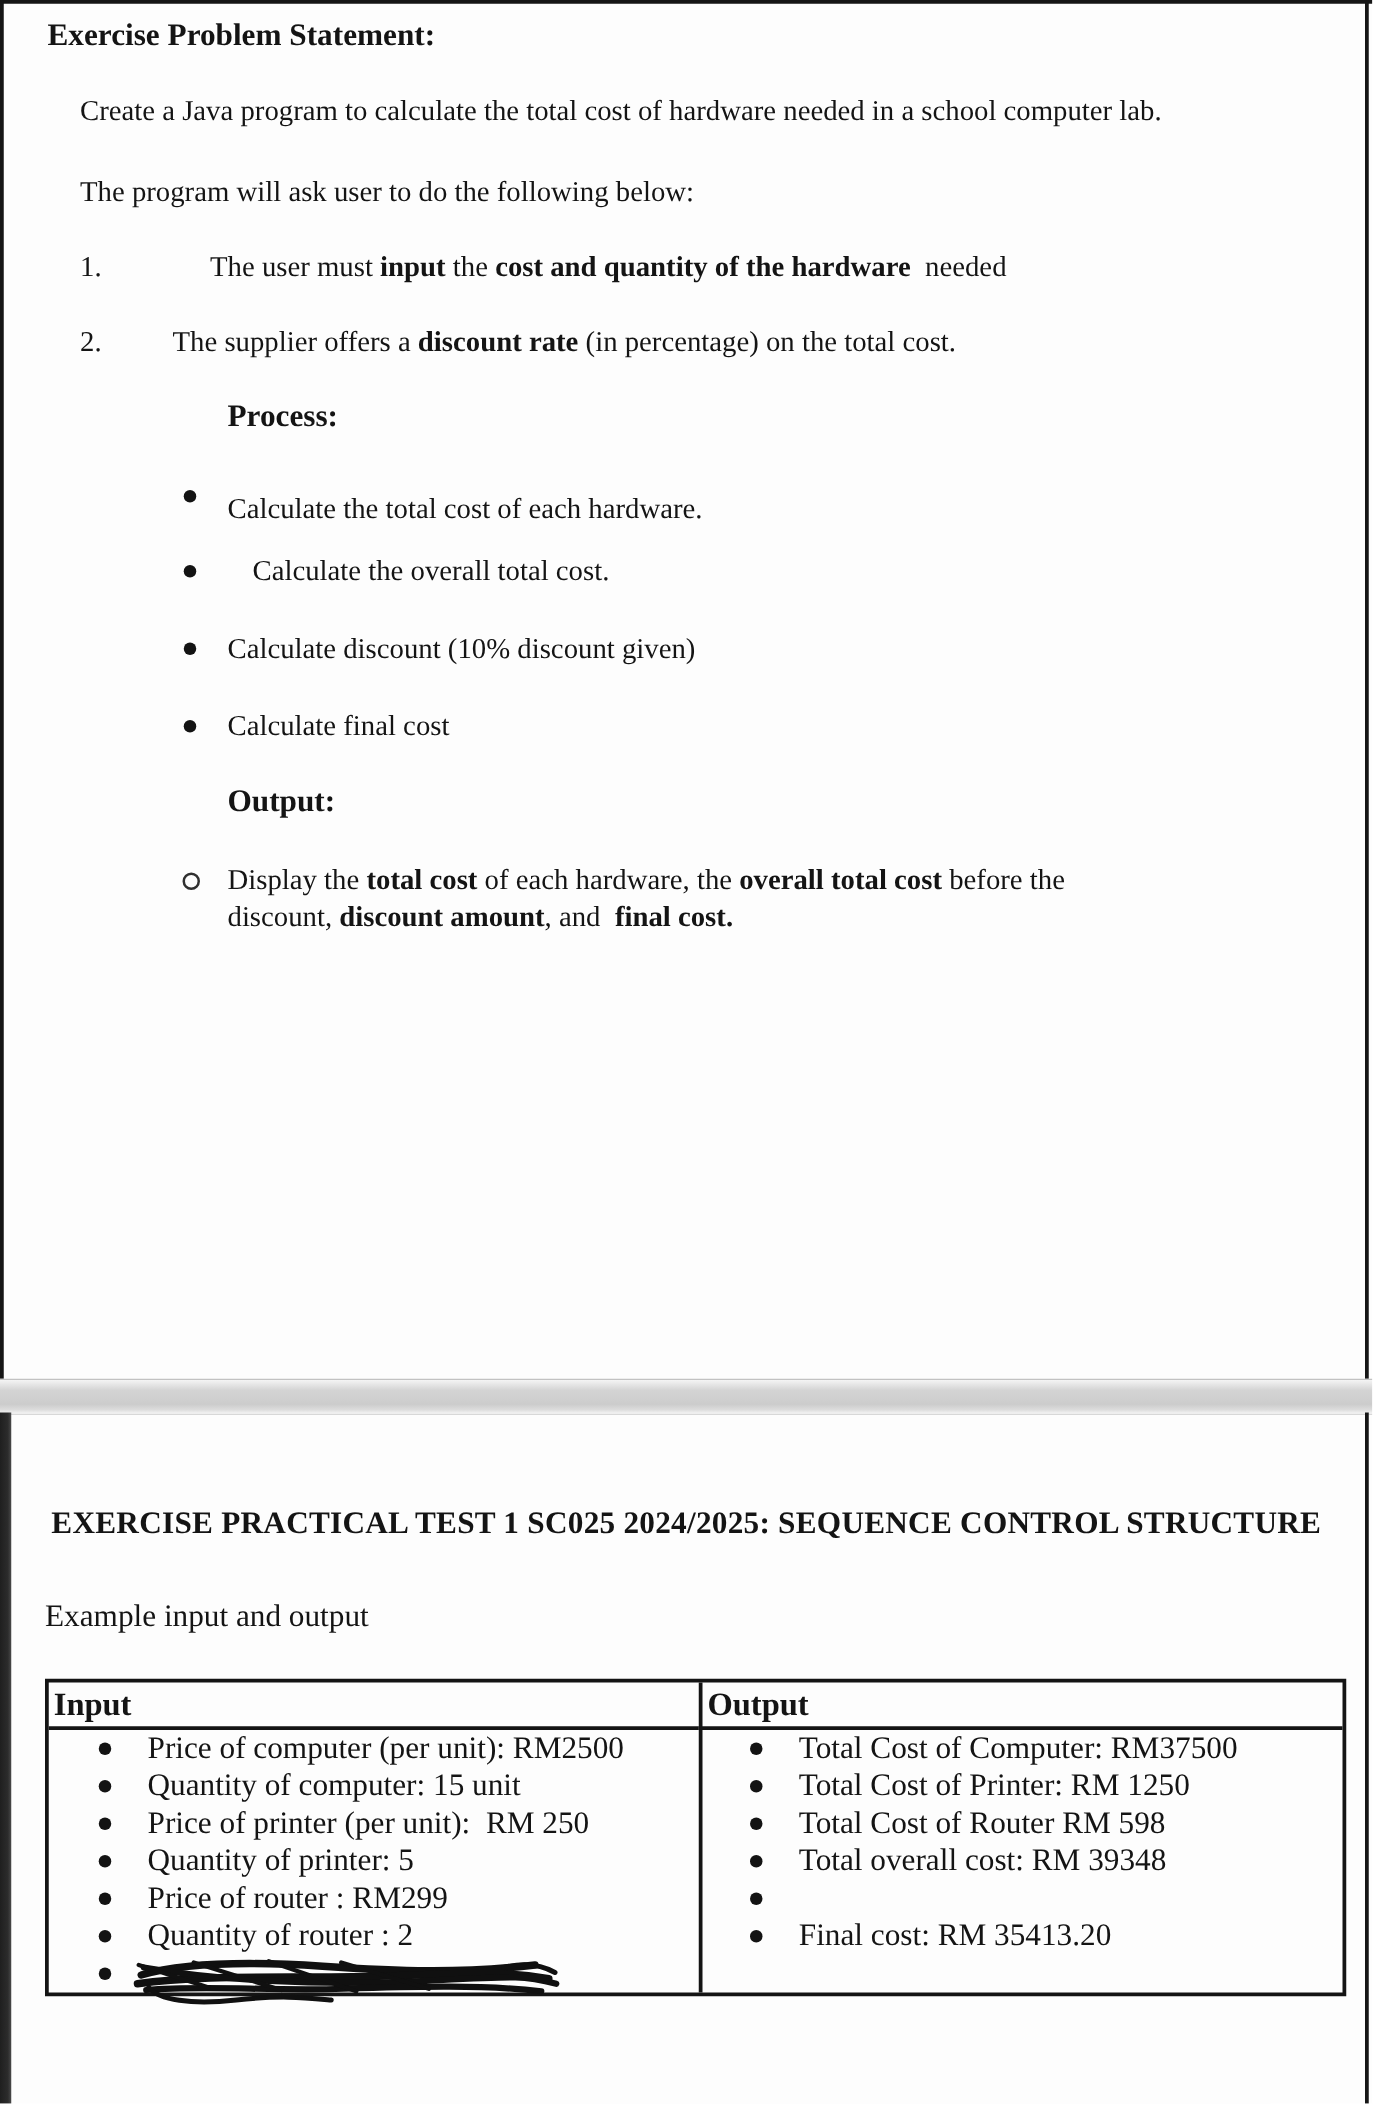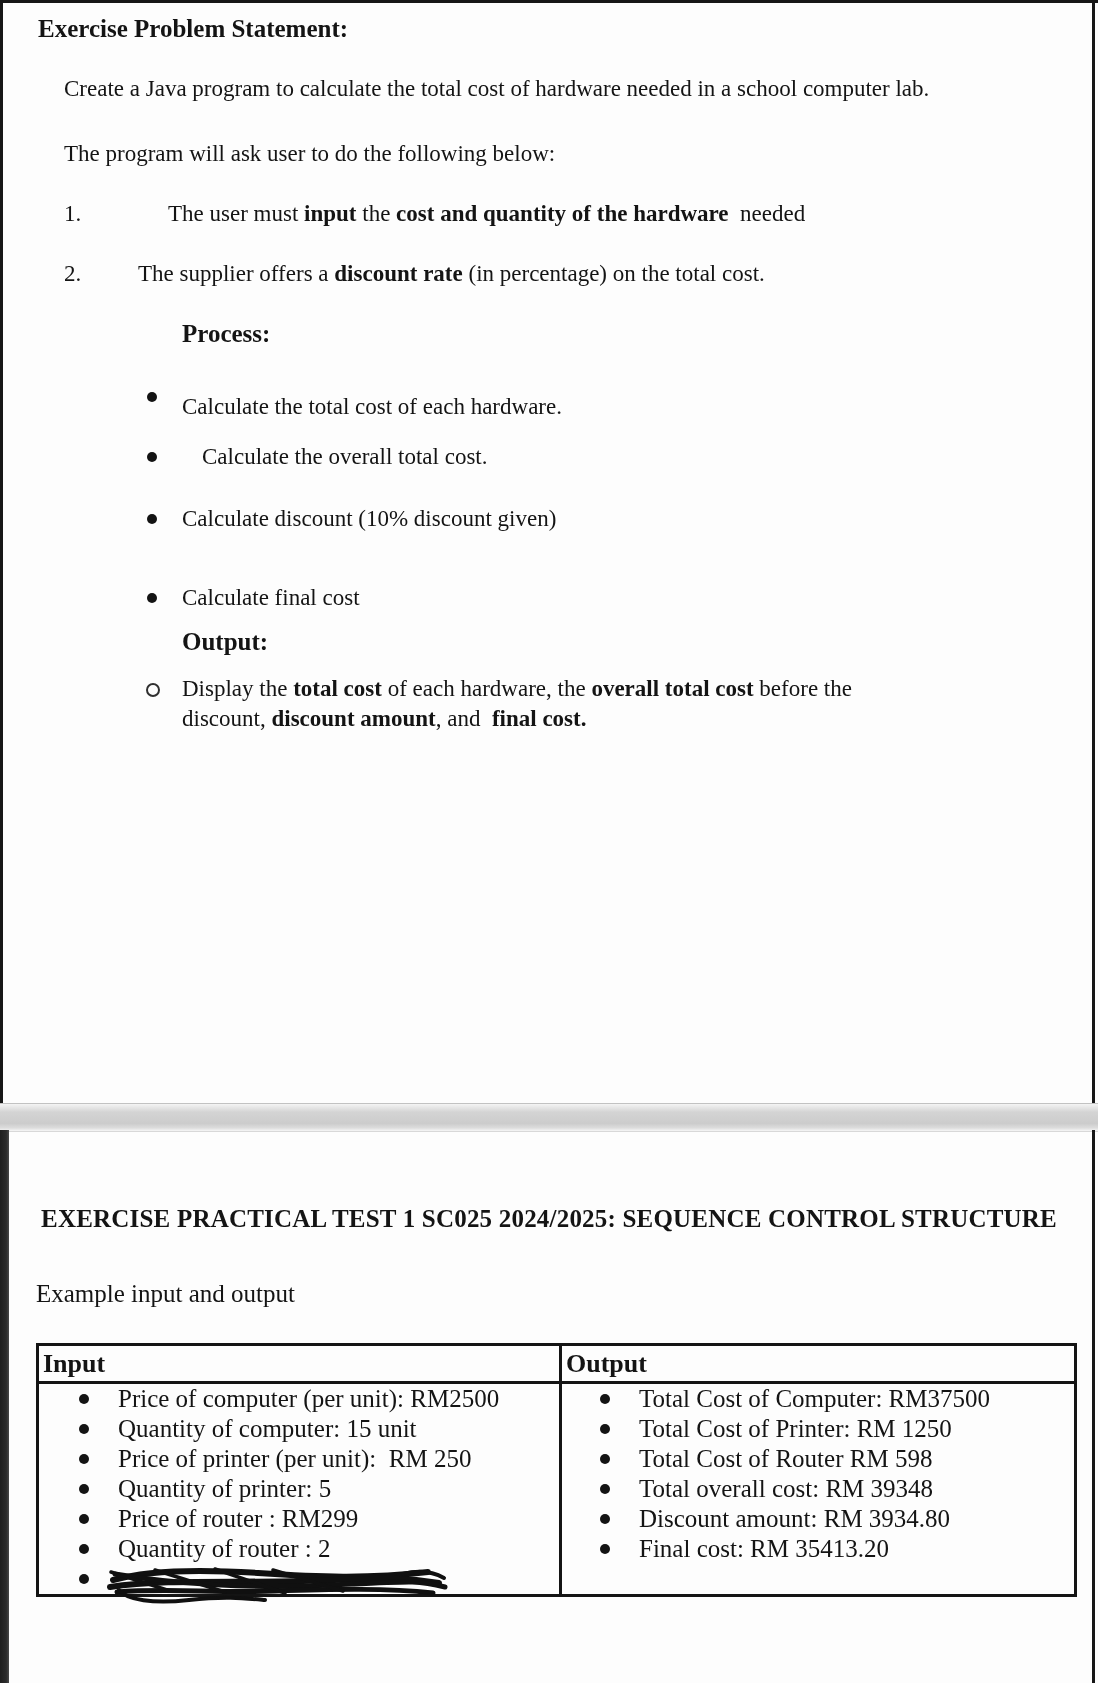--- a/index.html
+++ b/index.html
@@ -57,28 +57,28 @@
       <span class="abs p1body nw" style="left:182px;top:0;margin-top:10px;">Calculate the total cost of each hardware.</span>
     </div>
     <div class="abs" style="left:0;top:442px;width:1098px;height:30px;">
       <span class="abs dot" style="left:147px;top:10px;"></span>
       <span class="abs p1body nw" style="left:182px;top:0;margin-left:20px;">Calculate the overall total cost.</span>
     </div>
     <div class="abs" style="left:0;top:504px;width:1098px;height:30px;">
       <span class="abs dot" style="left:147px;top:10px;"></span>
       <span class="abs p1body nw" style="left:182px;top:0;">Calculate discount (10% discount given)</span>
     </div>
-    <div class="abs" style="left:0;top:583px;width:1069px;height:30px;">
+    <div class="abs" style="left:0;top:566px;width:1069px;height:30px;">
       <span class="abs dot" style="left:147px;top:10px;"></span>
       <span class="abs p1body nw" style="left:182px;top:0;">Calculate final cost</span>
     </div>
 
     <div class="abs p1head nw" style="left:182px;top:627px;">Output:</div>
 
-    <div class="abs" style="left:0;top:674px;width:1098px;height:64px;">
+    <div class="abs" style="left:0;top:689px;width:1098px;height:64px;">
       <span class="abs odot" style="left:146px;top:9px;"></span>
       <span class="abs p1body nw" style="left:182px;top:0;"><span>Display the </span><span style="font-weight: bold;">total cost</span><span> of each hardware, the </span><span style="font-weight: bold;">overall total cost</span><span> before the</span></span>
       <span class="abs p1body nw" style="left:182px;top:30px;"><span>discount, </span><span style="font-weight: bold;">discount amount</span><span>, and  </span><span style="font-weight: bold;">final cost.</span></span>
     </div>
   </div>
 
   <div class="abs band" style="left:0;top:1103px;width:1098px;height:27px;"></div>
 
   <div class="abs" style="left:0;top:1130px;width:1098px;height:553px;border-radius:14px;">
     <div class="abs p2bar" style="left:0;top:0;width:9px;height:553px;"></div>
@@ -147,21 +147,20 @@
         <div class="trow">
           <span class="dot" style="left:38px;"></span>
           <span class="txt" style="left:77px;">Total Cost of Router RM 598</span>
         </div>
         <div class="trow">
           <span class="dot" style="left:38px;"></span>
           <span class="txt" style="left:77px;">Total overall cost: RM 39348</span>
         </div>
         <div class="trow">
           <span class="dot" style="left:38px;"></span>
-          <span class="txt" style="left:77px;">Discount amount: RM 3934.80</span>
         </div>
         <div class="trow">
           <span class="dot" style="left:38px;"></span>
           <span class="txt" style="left:77px;">Final cost: RM 35413.20</span>
         </div>
       </div>
     </div>
   </div>
 
 </div>

